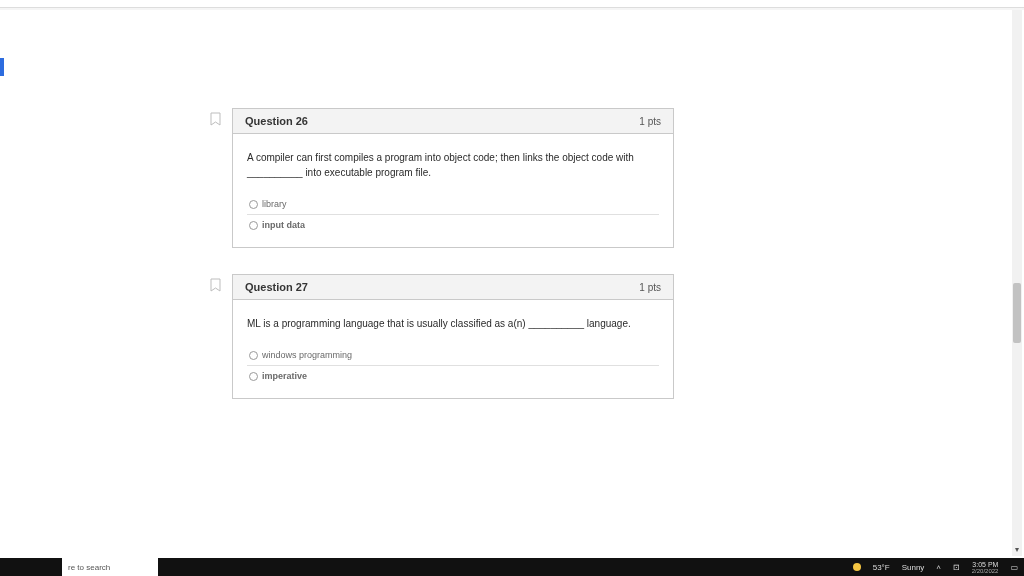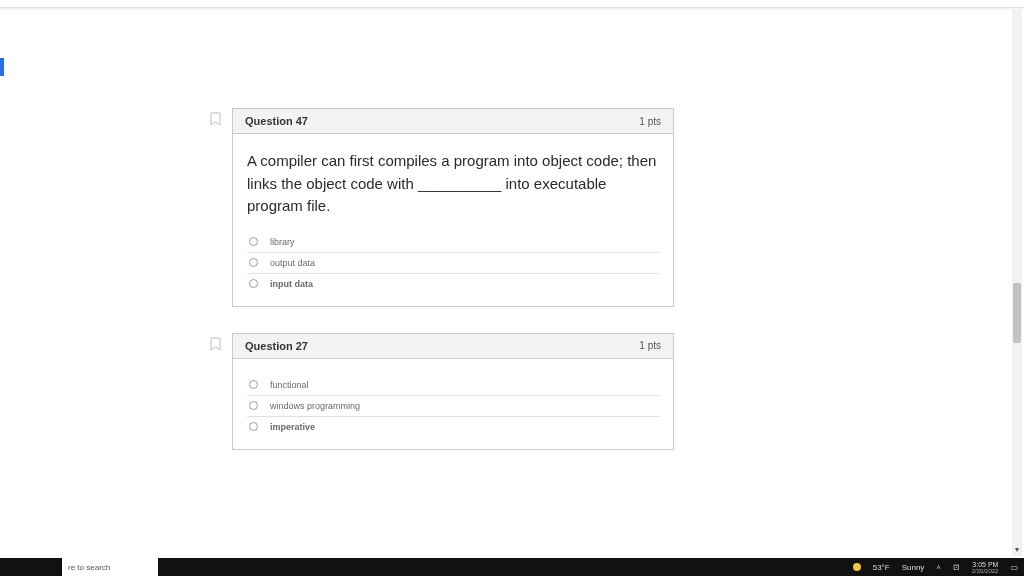--- a/index.html
+++ b/index.html
@@ -52,28 +52,28 @@
       align-items: center;
       padding: 6px 12px;
       background: #f3f3f3;
       border-bottom: 1px solid #c9c9c9;
     }
     .q-title { font-weight: bold; color: #353535; font-size: 11px; }
     .q-pts   { color: #555; font-size: 10px; }
     .q-body  { padding: 16px 14px 12px; }
     .q-prompt {
       color: #2a2a2a;
-      font-size: 15px;
+      font-size: 10px;
       line-height: 1.5;
       margin-bottom: 14px;
     }
     .option-row {
       display: flex;
       align-items: center;
-      gap: 12px;
+      gap: 4px;
       padding: 5px 0 5px 2px;
       border-bottom: 1px solid #e0e0e0;
     }
     .option-row:last-child { border-bottom: none; font-weight: bold; }
     .radio-dot {
       width: 9px; height: 9px;
       border: 1px solid #9a9a9a;
       border-radius: 50%;
       flex: 0 0 auto;
     }
@@ -149,32 +149,28 @@
 <div class="questions-wrap">
 
   <div class="question-block">
     <span class="flag-icon">
       <svg width="12" height="14" viewBox="0 0 12 14">
           <path d="M1 1 h9 v12 l-4.5 -3 l-4.5 3 z" fill="none" stroke="#bdbdbd" stroke-width="1"></path>
         </svg>
     </span>
     <div class="question-card">
       <div class="q-header">
-        <span class="q-title">Question 47</span>
+        <span class="q-title">Question 26</span>
         <span class="q-pts">1 pts</span>
       </div>
       <div class="q-body">
         <div class="q-prompt">A compiler can first compiles a program into object code; then links the object code with __________ into executable program file.</div>
         <div class="option-row">
           <span class="radio-dot"></span>
           <span class="option-label">library</span>
-        </div>
-        <div class="option-row">
-          <span class="radio-dot"></span>
-          <span class="option-label">output data</span>
         </div>
         <div class="option-row">
           <span class="radio-dot"></span>
           <span class="option-label">input data</span>
         </div>
       </div>
     </div>
   </div>
 
   <div class="question-block">
@@ -182,24 +178,21 @@
       <svg width="12" height="14" viewBox="0 0 12 14">
           <path d="M1 1 h9 v12 l-4.5 -3 l-4.5 3 z" fill="none" stroke="#bdbdbd" stroke-width="1"></path>
         </svg>
     </span>
     <div class="question-card">
       <div class="q-header">
         <span class="q-title">Question 27</span>
         <span class="q-pts">1 pts</span>
       </div>
       <div class="q-body">
-        <div class="option-row">
-          <span class="radio-dot"></span>
-          <span class="option-label">functional</span>
-        </div>
+        <div class="q-prompt">ML is a programming language that is usually classified as a(n) __________ language.</div>
         <div class="option-row">
           <span class="radio-dot"></span>
           <span class="option-label">windows programming</span>
         </div>
         <div class="option-row">
           <span class="radio-dot"></span>
           <span class="option-label">imperative</span>
         </div>
       </div>
     </div>

